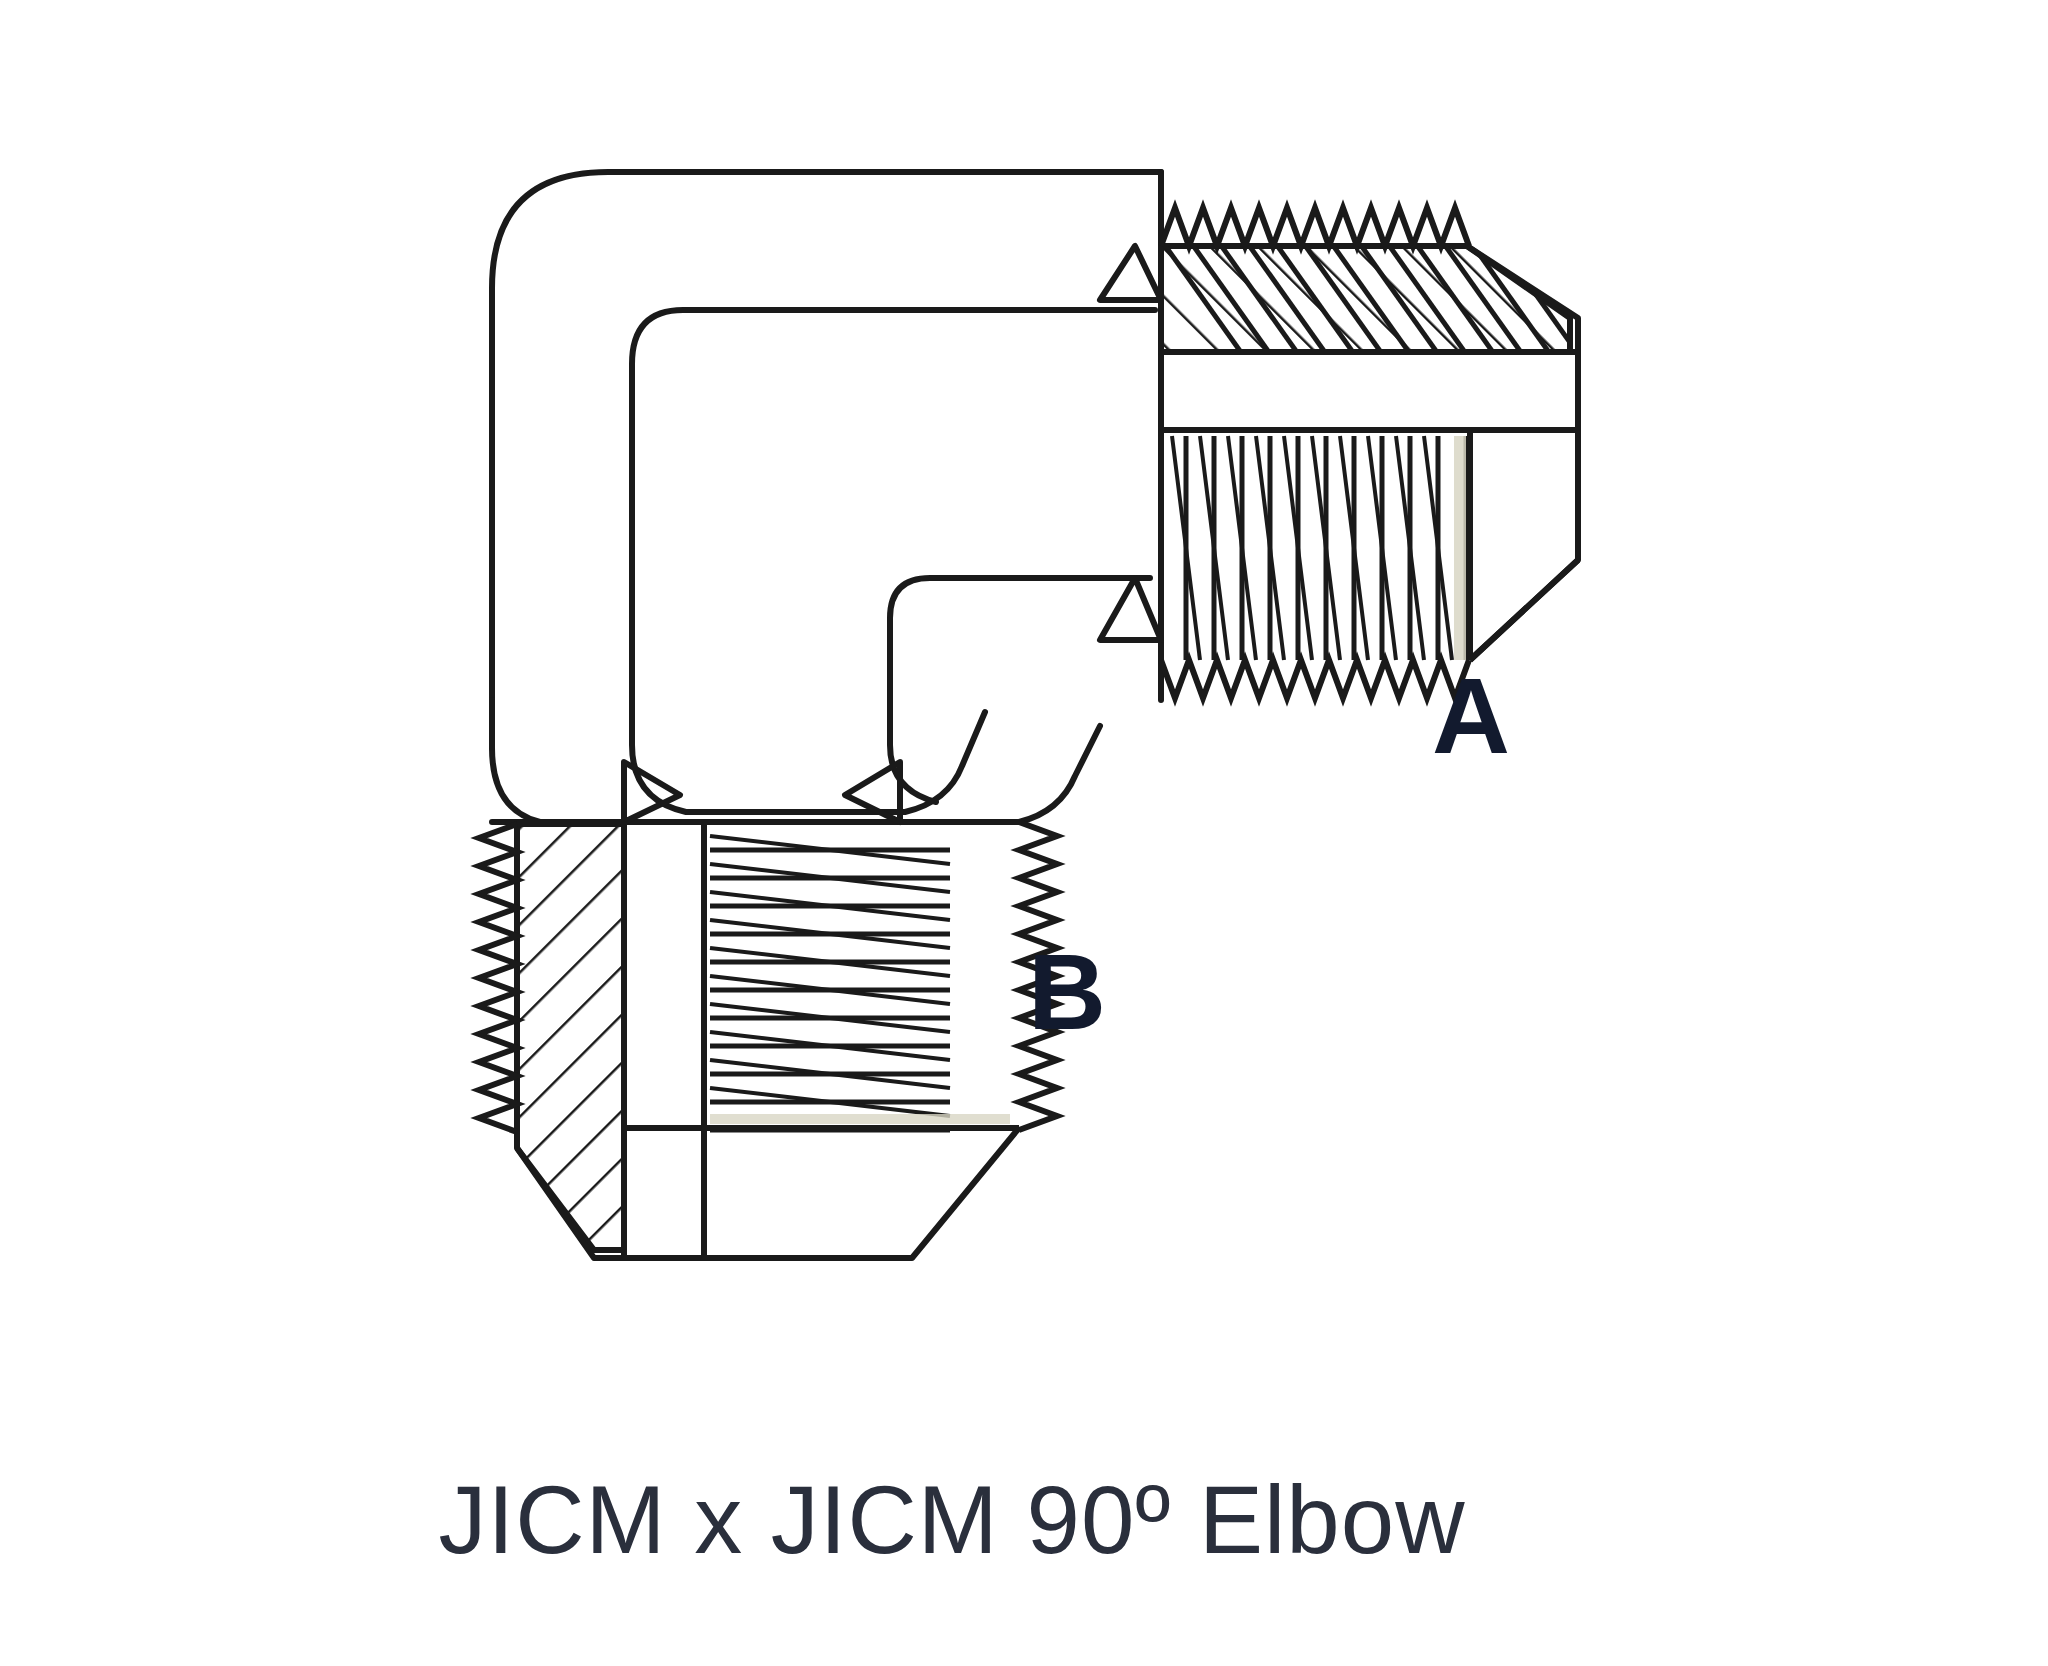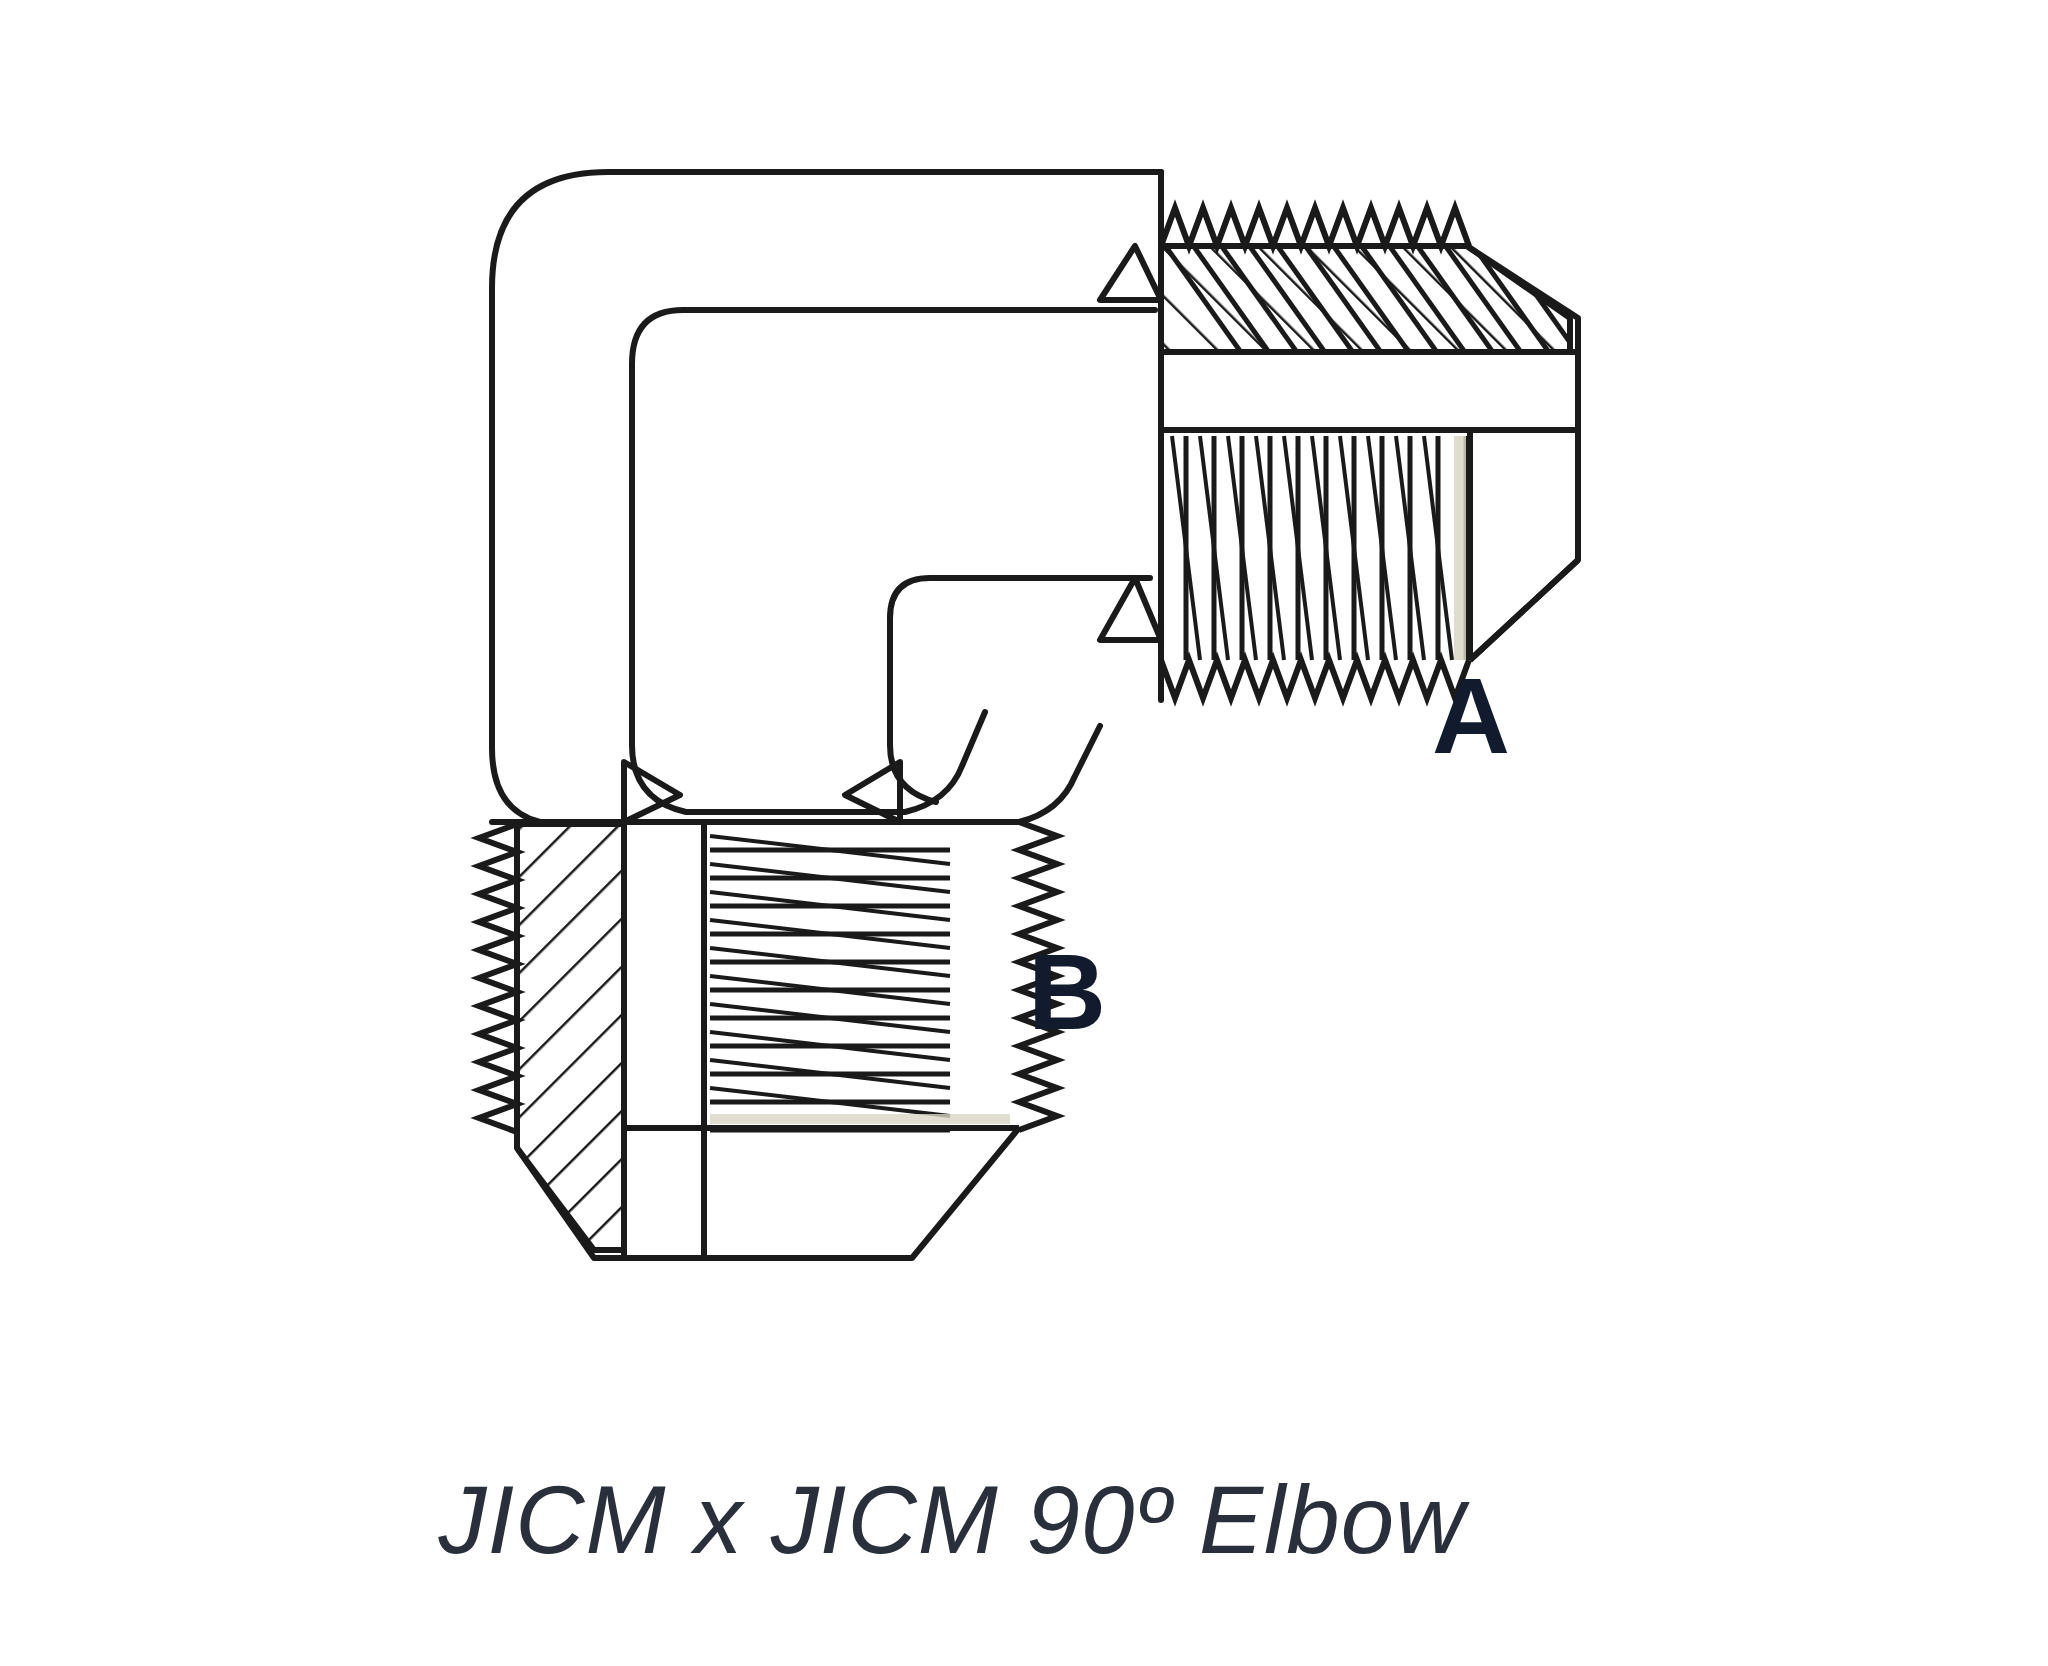--- a/index.html
+++ b/index.html
@@ -40,21 +40,20 @@
   }
   #label-a { left: 1432px; top: 662px; }
   #label-b { left: 1028px; top: 938px; }
   #caption {
     position: absolute;
     left: 0;
     top: 1470px;
     width: 1904px;
     text-align: center;
     font-family: "Liberation Sans", sans-serif;
-    font-style: italic;
     font-size: 96px;
     line-height: 1.05;
     color: #2a2f3c;
     letter-spacing: 1px;
     user-select: none;
   }
 </style>
 </head>
 <body>
 

